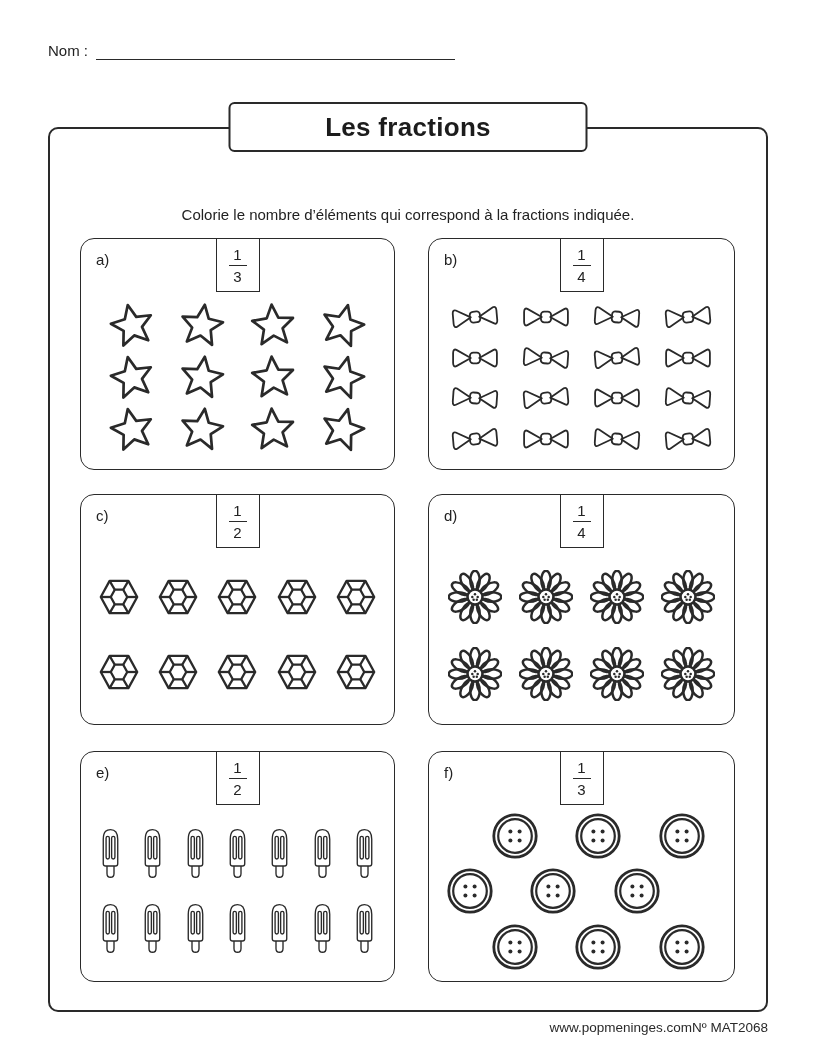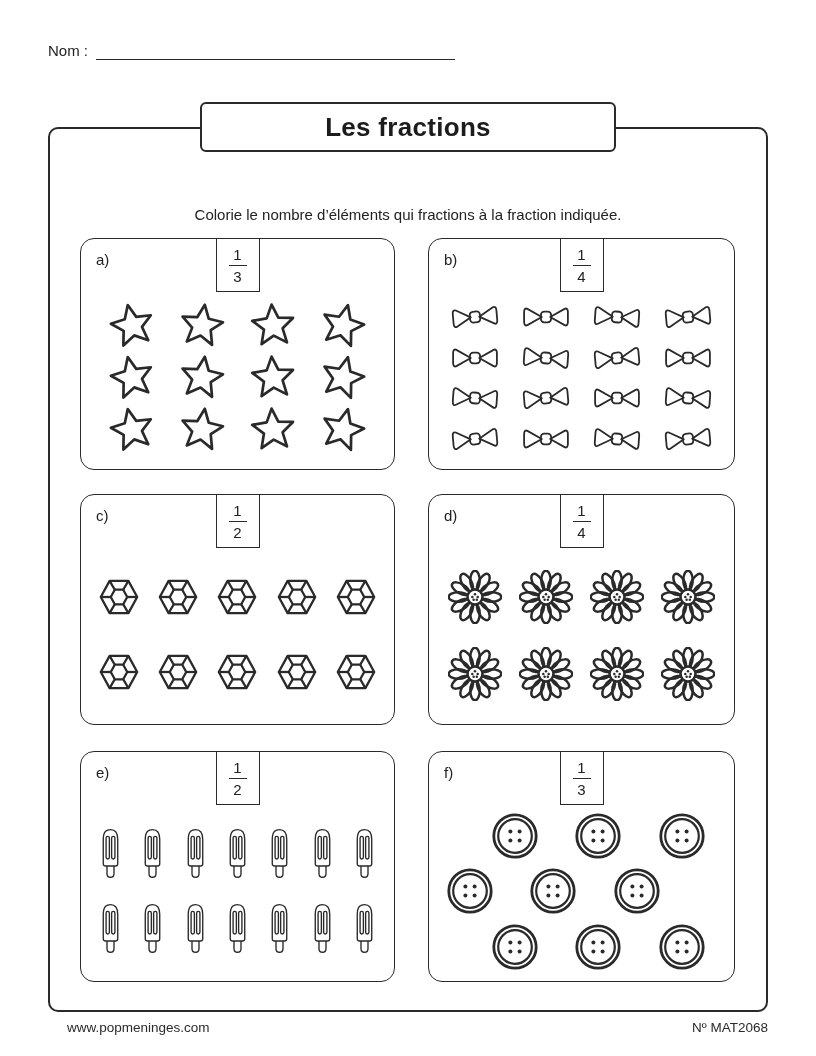--- a/index.html
+++ b/index.html
@@ -14,21 +14,21 @@
   .header-row { position:absolute; top:42px; left:48px; right:48px; display:flex; gap:48px; align-items:flex-end; }
   .field { display:flex; align-items:flex-end; gap:8px; }
   .field-name { width:407px; }
   .field-date { flex:1; }
   .field label { font-size:15px; font-weight:500; white-space:nowrap; padding-bottom:1px; }
   .write-line { flex:1; height:18px; border-bottom:1.6px solid #2a2a2a; }
 
   
   .title-box {
     position:absolute; top:102px; left:50%; transform:translateX(-50%);
-    width:416px; height:50px; background:#fff; border:2px solid #2a2a2a; border-radius:6px;
+    width:359px; height:50px; background:#fff; border:2px solid #2a2a2a; border-radius:6px;
     display:flex; align-items:center; justify-content:center; z-index:2;
   }
   .title-box h1 { margin:0; font-size:26px; font-weight:700; letter-spacing:.3px; color:#1c1c1c; }
 
   
   .main-box { position:absolute; top:127px; left:48px; width:720px; height:885px; border:2px solid #2a2a2a; border-radius:10px; z-index:1; }
   .instruction { position:absolute; top:191px; left:48px; width:720px; text-align:center; font-size:15px; font-weight:500; z-index:2; }
 
   
   .panel { position:absolute; border:1.6px solid #2a2a2a; border-radius:14px; background:#fff; z-index:3; }
@@ -60,21 +60,21 @@
   .icon-button   { width:48px; height:48px; }
 
   .grid-a .icon:nth-child(4n+1){ transform:rotate(-12deg); }
   .grid-a .icon:nth-child(4n+2){ transform:rotate(8deg); }
   .grid-a .icon:nth-child(4n+3){ transform:rotate(-4deg); }
   .grid-a .icon:nth-child(4n)  { transform:rotate(14deg); }
   .grid-b .icon:nth-child(3n+1){ transform:rotate(-5deg); }
   .grid-b .icon:nth-child(3n)  { transform:rotate(4deg); }
 
   
-  .footer { position:absolute; left:48px; right:48px; top:1020px; display:flex; justify-content:space-between; font-size:13.5px; color:#2a2a2a;margin-left:19px; }
+  .footer { position:absolute; left:48px; right:48px; top:1020px; display:flex; justify-content:flex-end; font-size:13.5px; color:#2a2a2a;margin-left:19px; }
 </style>
 </head>
 <body>
 
 <svg width="0" height="0" style="position:absolute" aria-hidden="true">
   <defs>
     <symbol id="sym-star" viewBox="0 0 24 24">
       <path d="M12 2.2 L14.8 8.6 L21.8 9.3 L16.5 13.9 L18.1 20.8 L12 17.1 L5.9 20.8 L7.5 13.9 L2.2 9.3 L9.2 8.6 Z" fill="none" stroke="#2a2a2a" stroke-width="1.3" stroke-linejoin="round"></path>
     </symbol>
     <symbol id="sym-bow" viewBox="0 0 32 20">
@@ -144,21 +144,21 @@
       <label>Nom :</label>
       <span class="write-line"></span>
     </div>
   </div>
 
   <div class="title-box">
     <h1>Les fractions</h1>
   </div>
 
   <div class="main-box"></div>
-  <p class="instruction">Colorie le nombre d’éléments qui fractions à la fraction indiquée.</p>
+  <p class="instruction">Colorie le nombre d’éléments qui correspond à la fractions indiquée.</p>
 
   <section class="panel" style="left:80px;top:238px;width:315px;height:232px">
     <span class="panel-label">a)</span>
     <div class="fraction-box">
       <span class="num">1</span>
       <span class="frac-bar"></span>
       <span class="den">3</span>
     </div>
     <div class="icon-grid grid-a">
         <svg class="icon icon-star">

